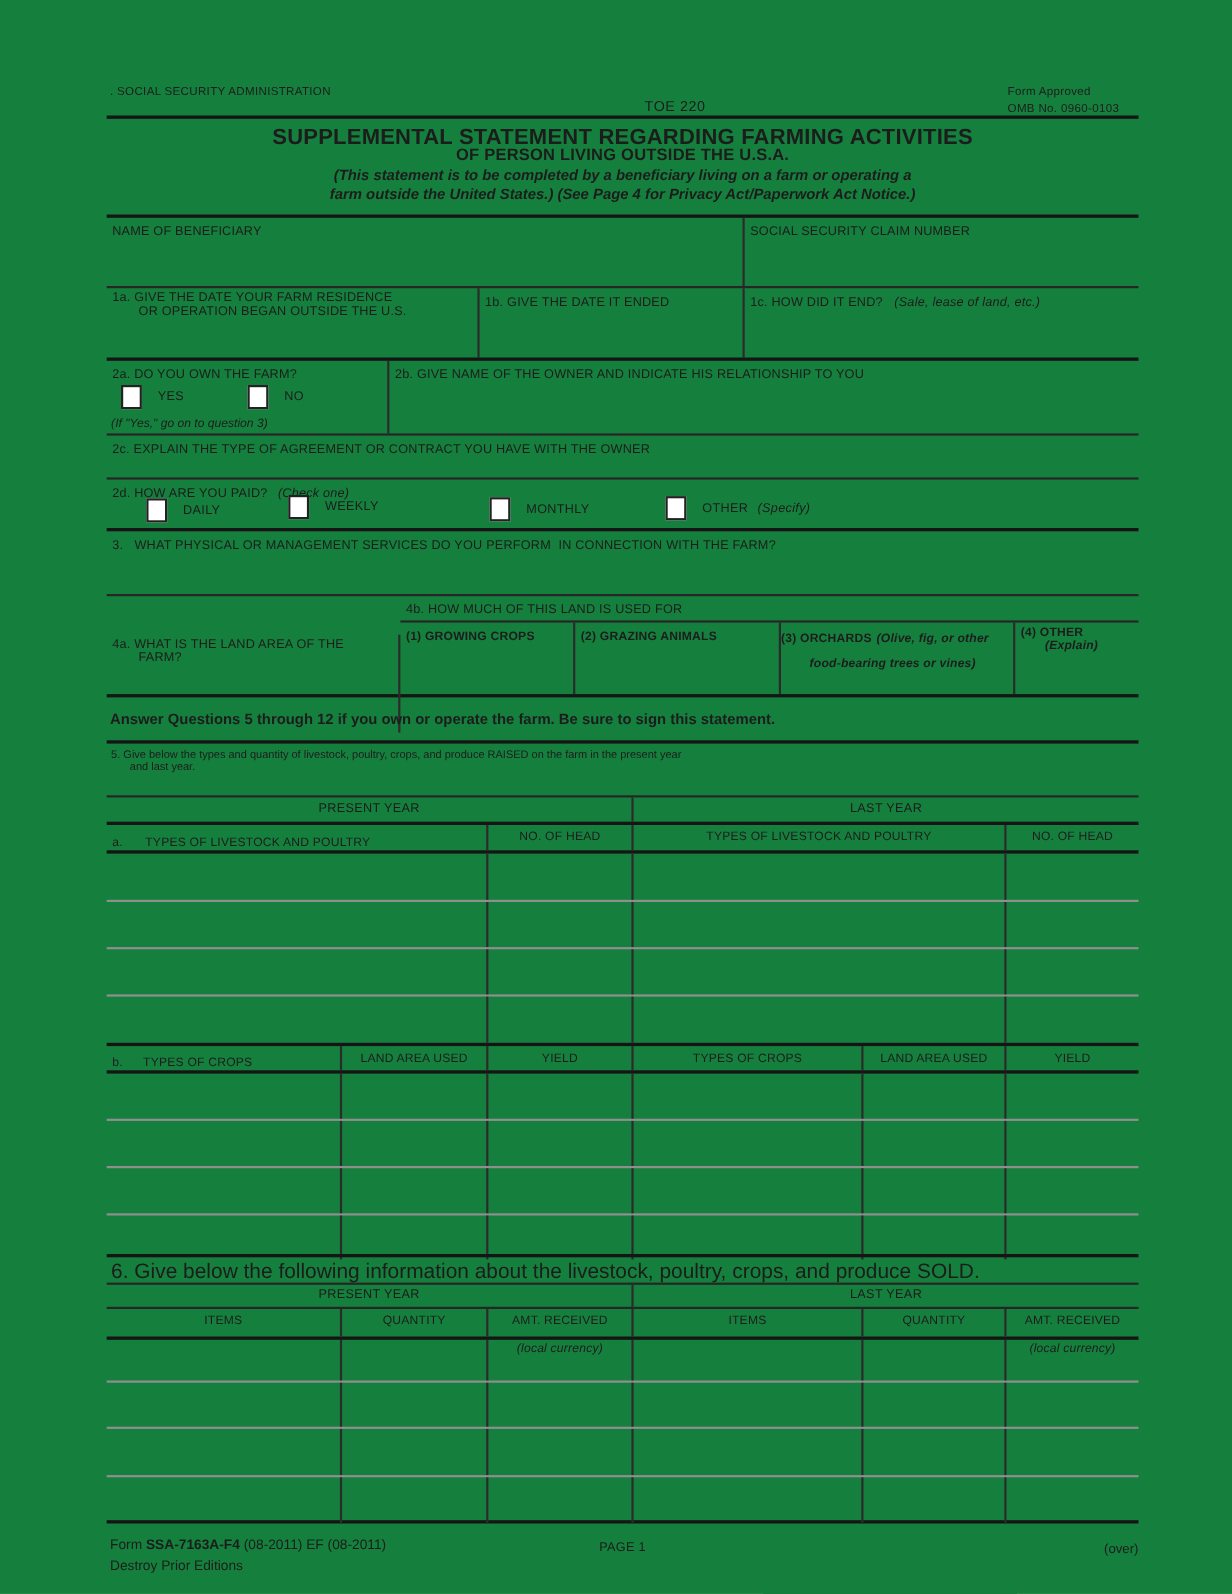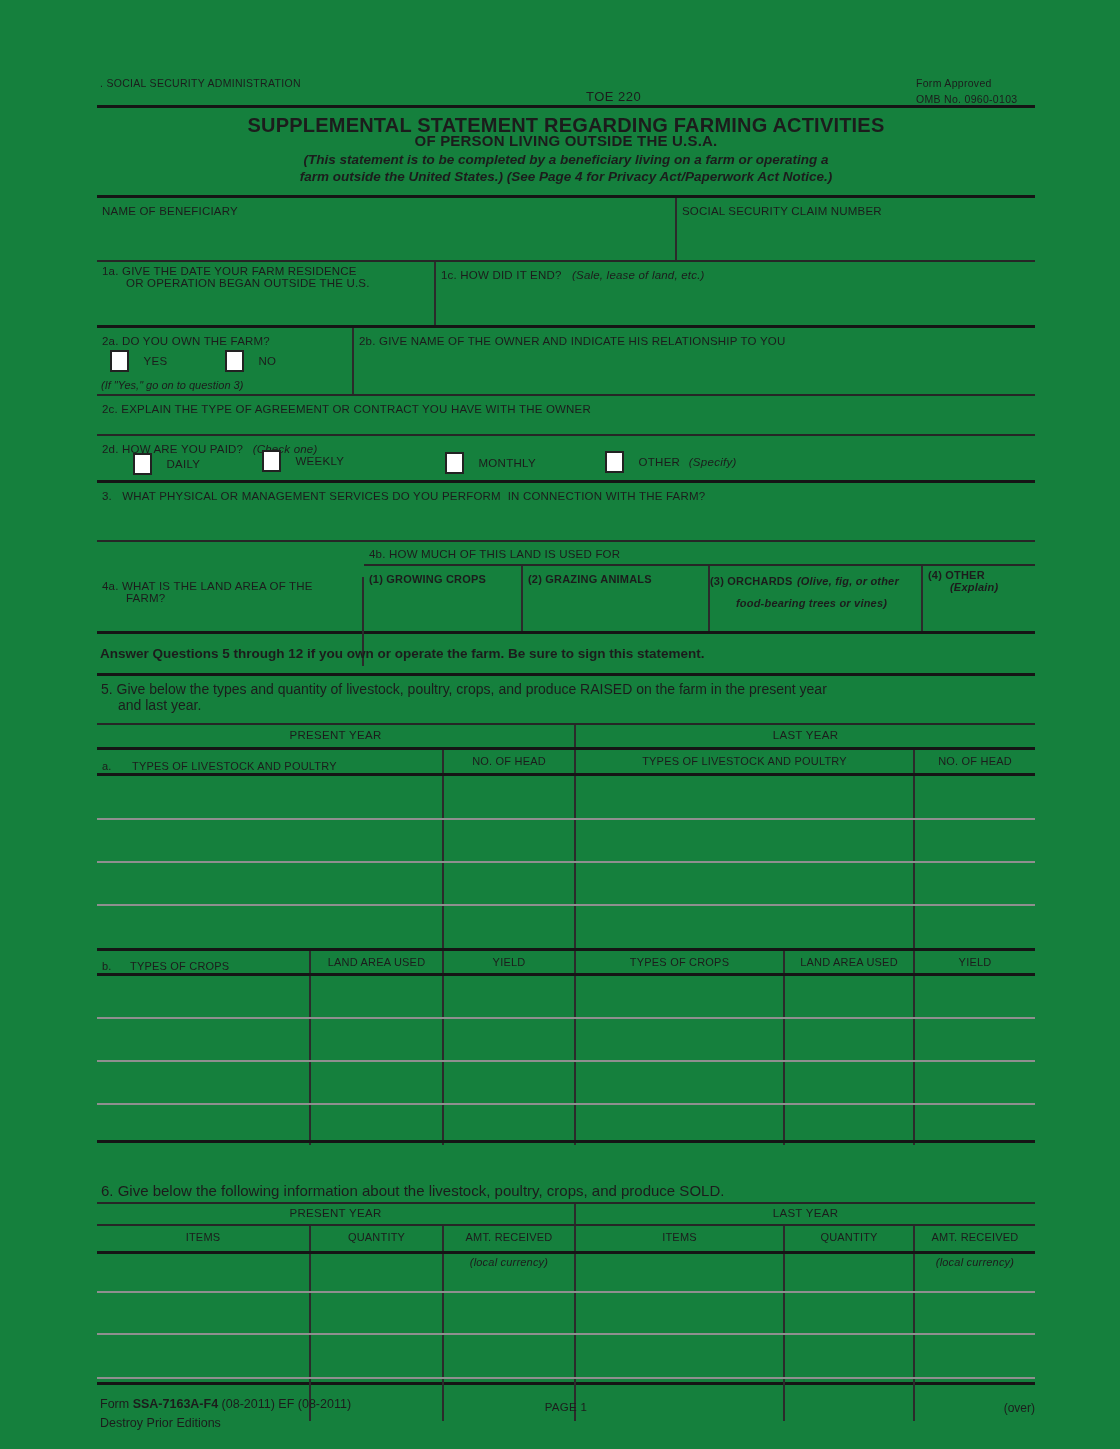--- a/index.html
+++ b/index.html
@@ -69,20 +69,23 @@
         <span class="lbl">SOCIAL SECURITY CLAIM NUMBER</span>
       </div>
     </div>
   </div>
 
   <div class="sect t2" style="top:260px; height:65px;">
     <div class="row">
       <div class="cell" style="width:337px;">
         <span class="lbl" style="display:block;">1a. GIVE THE DATE YOUR FARM RESIDENCE</span>
         <span class="lbl" style="display:block; padding-left:24px;">OR OPERATION BEGAN OUTSIDE THE U.S.</span>
+      </div>
+      <div class="cell bl" style="width:241px;">
+        <span class="lbl">1b. GIVE THE DATE IT ENDED</span>
       </div>
       <div class="cell bl" style="width:360px;">
         <span class="lbl">1c. HOW DID IT END?</span>
         <span class="lbl it" style="margin-left:6px;">(Sale, lease of land, etc.)</span>
       </div>
     </div>
   </div>
 
   <div class="sect t3" style="top:325px; height:69px;">
     <div class="row">
@@ -166,21 +169,21 @@
             <span class="hdr-cell-txt it" style="display:block; padding-left:22px;">(Explain)</span>
           </div>
         </div>
       </div>
     </div>
   </div>
 
   <div class="abs bd" style="left:100px; top:646px; font-size:13.5px;">Answer Questions 5 through 12 if you own or operate the farm. Be sure to sign this statement.</div>
 
   <div class="sect t3" style="top:673px; height:467px;">
-    <div style="height:47px; padding:5px 4px 16px 4px; font-size:14px;">
+    <div style="height:47px; padding:5px 4px 16px 4px; font-size:10px;">
       <span style="display:block;">5. Give below the types and quantity of livestock, poultry, crops, and produce RAISED on the farm in the present year</span>
       <span style="display:block; padding-left:17px;">and last year.</span>
     </div>
     <div class="t2" style="height:24px; display:flex;">
       <div class="cy1 yearrow">PRESENT YEAR</div>
       <div class="cy2 bl yearrow">LAST YEAR</div>
     </div>
     <div class="t3" style="height:26px; display:flex;">
       <div class="cell ca1" style="padding-top:6px;">
         <span class="hdr-cell-txt">a.</span>
@@ -257,21 +260,21 @@
           <div class="cb2 bl"></div>
           <div class="cb3 bl"></div>
           <div class="cb4 bl"></div>
           <div class="cb5 bl"></div>
           <div class="cb6 bl"></div>
         </div>
     </div>
   </div>
 
   <div class="sect t3" style="top:1140px; height:245px; border-bottom:3px solid #151515;">
-    <div style="height:23px; padding:3px 4px 0 4px; font-size:15px;margin-top:36px;">6. Give below the following information about the livestock, poultry, crops, and produce SOLD.</div>
+    <div style="height:23px; padding:3px 4px 0 4px; font-size:19px;">6. Give below the following information about the livestock, poultry, crops, and produce SOLD.</div>
     <div class="t2" style="height:22px; display:flex;">
       <div class="cy1 yearrow" style="padding-top:3px;">PRESENT YEAR</div>
       <div class="cy2 bl yearrow" style="padding-top:3px;">LAST YEAR</div>
     </div>
     <div class="t2" style="height:27px; display:flex;">
       <div class="cb1 thc hdr-cell-txt">ITEMS</div>
       <div class="cb2 bl thc hdr-cell-txt">QUANTITY</div>
       <div class="cb3 bl thc hdr-cell-txt">AMT. RECEIVED</div>
       <div class="cb4 bl thc hdr-cell-txt">ITEMS</div>
       <div class="cb5 bl thc hdr-cell-txt">QUANTITY</div>

